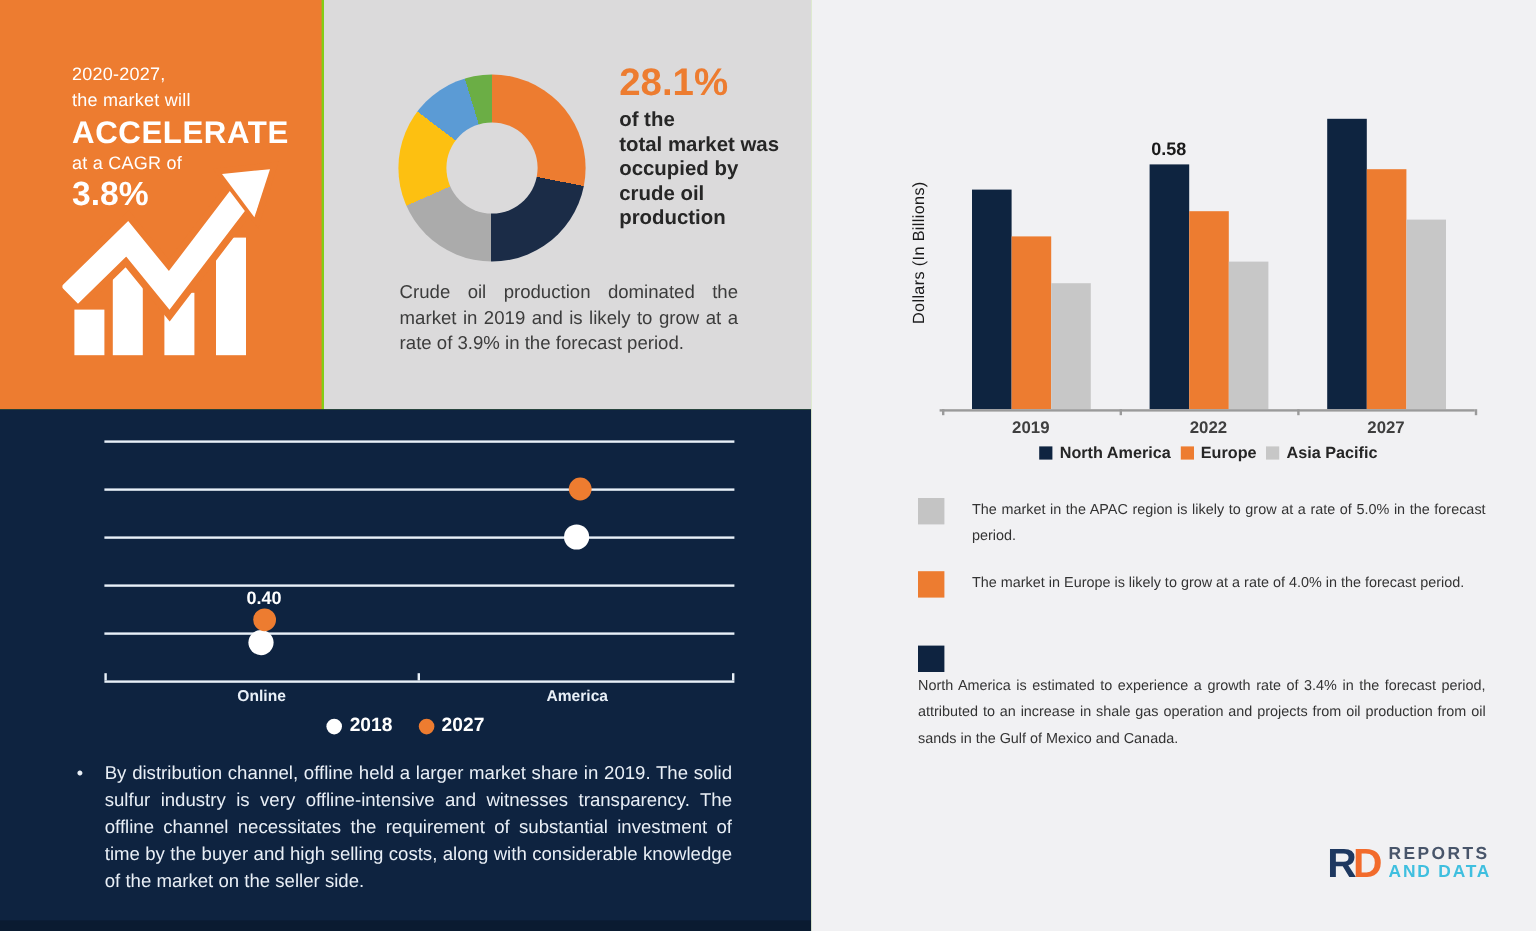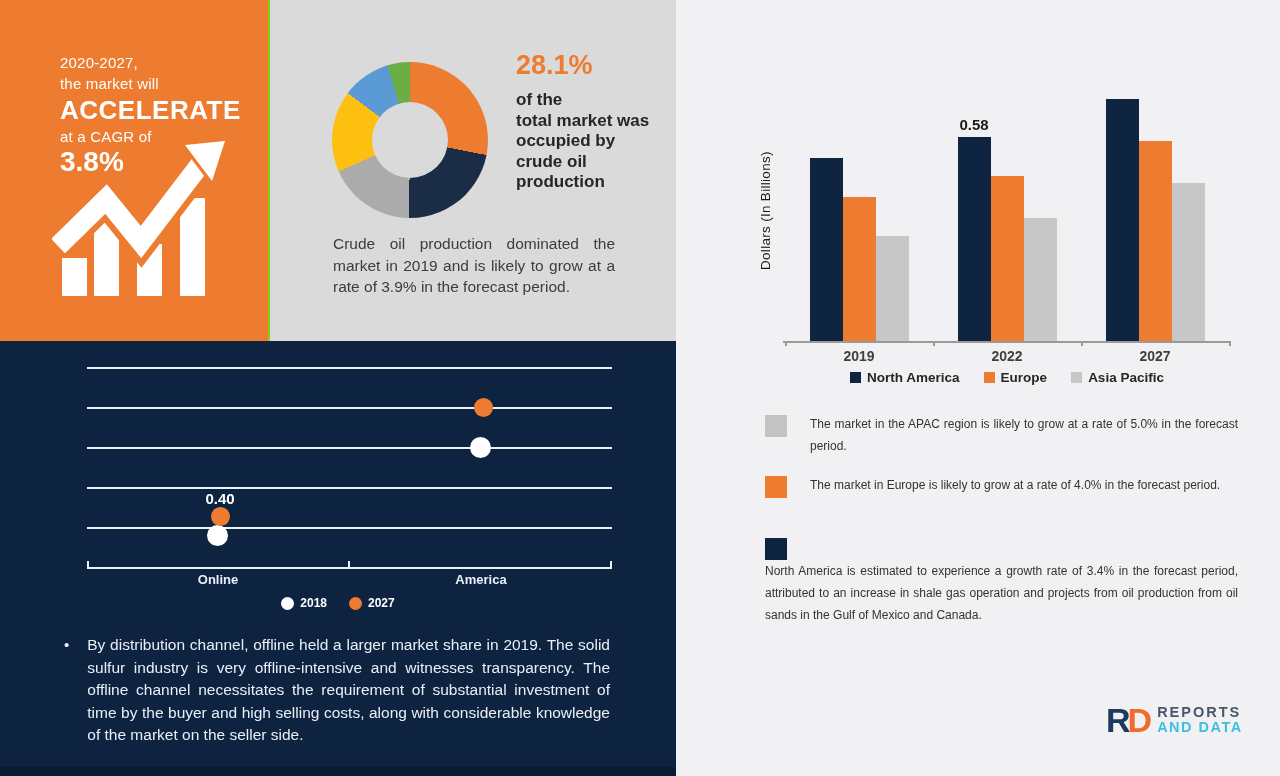--- a/index.html
+++ b/index.html
@@ -20,58 +20,58 @@
   .o-big   { font-weight:700; }
   #o1 { top:54px; }  #o2 { top:75px; }
   #o3 { top:95px;  font-size:26px; letter-spacing:.5px; }
   #o4 { top:128px;text-align:right; }
   #o5 { top:146px; font-size:28px; }
   #growth-icon { position:absolute; left:52px; top:132px; }
 
   
   #donut { position:absolute; left:62px; top:62px; width:156px; height:156px; border-radius:50%; }
   #donut-hole { position:absolute; left:40px; top:40px; width:76px; height:76px; border-radius:50%; background:#DBDADB; }
-  #stat-value { position:absolute; left:246px; top:50px; font-size:27px; font-weight:700; color:#ED7C30; }
+  #stat-value { position:absolute; left:246px; top:50px; font-size:32px; font-weight:700; color:#ED7C30; }
   #stat-caption { position:absolute; left:246px; top:90px; font-size:17px; font-weight:700;
                   color:#262626; line-height:20.5px; white-space:pre-line; }
   #gray-paragraph { position:absolute; left:63px; top:233px; width:282px; font-size:15.5px;
                     color:#3C3C3C; line-height:21.5px; text-align:justify; }
 
   
   .gridline { position:absolute; left:87px; width:525px; height:1.5px; background:#E8F0F8; }
   #dp-axis  { position:absolute; left:87px; top:226px; width:525px; height:1.5px; background:#E8F0F8; }
   .dp-tick  { position:absolute; width:1.5px; height:6px; top:220px; background:#E8F0F8; }
   .dp-cat   { position:absolute; top:231px; width:120px; text-align:center; font-size:13px;
               font-weight:700; color:#E9F0F8; }
   .dot { position:absolute; border-radius:50%; }
   #dp-point-label { position:absolute; width:44px; text-align:center; font-size:15px;
                     font-weight:700; color:#fff; }
   #dp-legend { position:absolute; left:0; top:255px; width:676px; display:flex;
                justify-content:center; gap:22px; align-items:center; }
-  .dp-leg-item { display:flex; align-items:center; gap:6px; font-size:12px; font-weight:700; color:#fff; }
+  .dp-leg-item { display:flex; align-items:center; gap:6px; font-size:16px; font-weight:700; color:#fff; }
   .dp-leg-dot { width:13px; height:13px; border-radius:50%; }
   #navy-bullet-row { position:absolute; left:64px; top:293px; width:546px; display:flex; }
   #navy-bullet-marker { color:#E9EFF6; font-size:15px; margin-right:18px; line-height:22.5px; }
   #navy-bullet-text { flex:1; font-size:15.5px; color:#E9EFF6; line-height:22.5px; text-align:justify; }
   #navy-bottom-strip { position:absolute; left:0; bottom:0; width:676px; height:9px; background:#0A1B31; }
 
   
   #bar-area { position:absolute; left:109px; top:95px; width:444px; height:246px; }
   .bar-group { position:absolute; bottom:0; width:99px; display:flex; align-items:flex-end; }
   .bar { width:33px; }
   .bar-value-label { position:absolute; width:44px; text-align:center; font-size:15px;
                      font-weight:700; color:#1a1a1a; }
   #bar-axis { position:absolute; left:107px; top:341px; width:446px; height:1.5px; background:#9a9a9a; }
   .bar-tick { position:absolute; top:341px; width:1.5px; height:5px; background:#9a9a9a; }
   .bar-cat  { position:absolute; top:348px; width:90px; text-align:center; font-size:14px;
               font-weight:700; color:#3F3F3F; }
   #bar-ylabel { position:absolute; left:82px; top:140px; height:130px; writing-mode:vertical-rl;
                 transform:rotate(180deg); font-size:13.5px; color:#1a1a1a; letter-spacing:.3px; }
   #bar-legend { position:absolute; left:109px; top:370px; width:444px; display:flex;
-                justify-content:center; gap:24px; align-items:center; }
+                justify-content:center; gap:8px; align-items:center; }
   .bar-leg-item { display:flex; align-items:center; gap:6px; font-size:13.5px; font-weight:700; color:#262626; }
   .bar-leg-sq { width:11px; height:11px; }
 
   
   .r-bullet { position:absolute; left:89px; width:473px; display:flex; align-items:flex-start; }
   .r-bullet-sq { width:22px; height:22px; margin-top:2px; margin-right:23px; flex:none; }
   .r-bullet-text { flex:1; font-size:12px; color:#333; line-height:22px; text-align:justify; }
 
   
   #logo { position:absolute; left:430px; top:703px; display:flex; align-items:center; }

